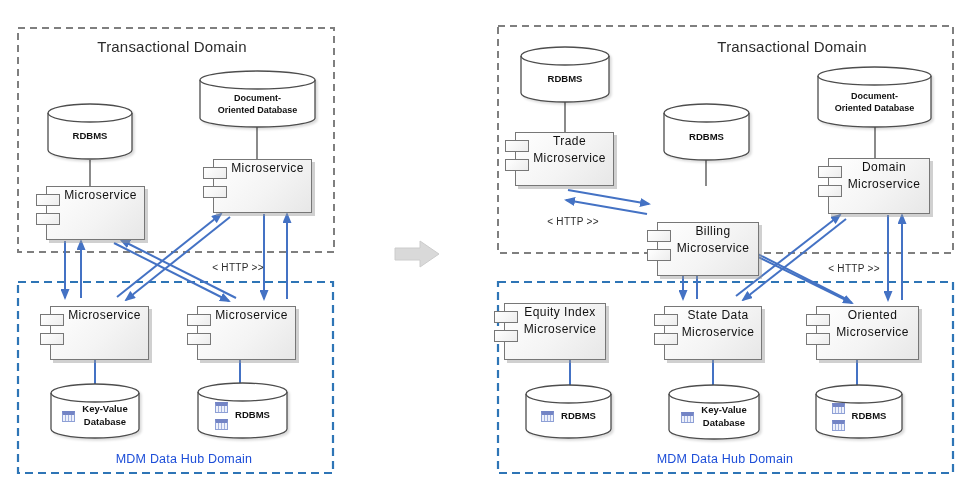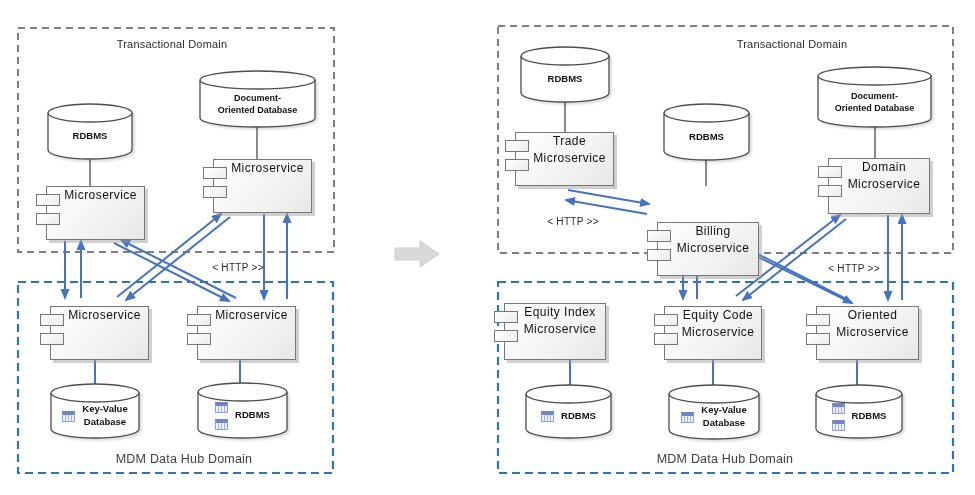--- a/index.html
+++ b/index.html
@@ -2,25 +2,25 @@
 <html><head>
 <meta charset="utf-8">
 <style>
   html,body{margin:0;padding:0;background:#ffffff;}
   #stage{
     position:relative;width:975px;height:495px;background:#ffffff;overflow:hidden;
     font-family:"Liberation Sans","DejaVu Sans",sans-serif;color:#1a1a1a;
   }
   #stage svg.overlay{position:absolute;left:0;top:0;z-index:1;}
   .domain-title{
-    position:absolute;z-index:3;font-size:11px;color:#2b2b2b;letter-spacing:.2px;
+    position:absolute;z-index:3;font-size:15px;color:#2b2b2b;letter-spacing:.2px;
     white-space:nowrap;transform:translateX(-50%);
   }
   .mdm-title{
-    position:absolute;z-index:3;font-size:12.5px;color:#404040;letter-spacing:.2px;
+    position:absolute;z-index:3;font-size:12.5px;color:#1d4ed8;letter-spacing:.2px;
     white-space:nowrap;transform:translateX(-50%);
   }
   .http-label{
     position:absolute;z-index:3;font-size:10px;color:#2b2b2b;white-space:nowrap;
     transform:translateX(-50%);letter-spacing:.3px;
   }
   
   .component{
     position:absolute;z-index:2;
     background:linear-gradient(135deg,#ffffff 0%,#f4f4f4 55%,#e7e7e7 100%);
@@ -323,21 +323,21 @@
     <div class="port p2"></div>
     <div class="label">
         <span>Equity Index</span>
         <span>Microservice</span>
       </div>
   </div>
   <div class="component" style="left:664px;top:306px;width:96px;height:52px;">
     <div class="port p1"></div>
     <div class="port p2"></div>
     <div class="label">
-        <span>Equity Code</span>
+        <span>State Data</span>
         <span>Microservice</span>
       </div>
   </div>
   <div class="component" style="left:816px;top:306px;width:101px;height:52px;">
     <div class="port p1"></div>
     <div class="port p2"></div>
     <div class="label">
         <span>Oriented</span>
         <span>Microservice</span>
       </div>

